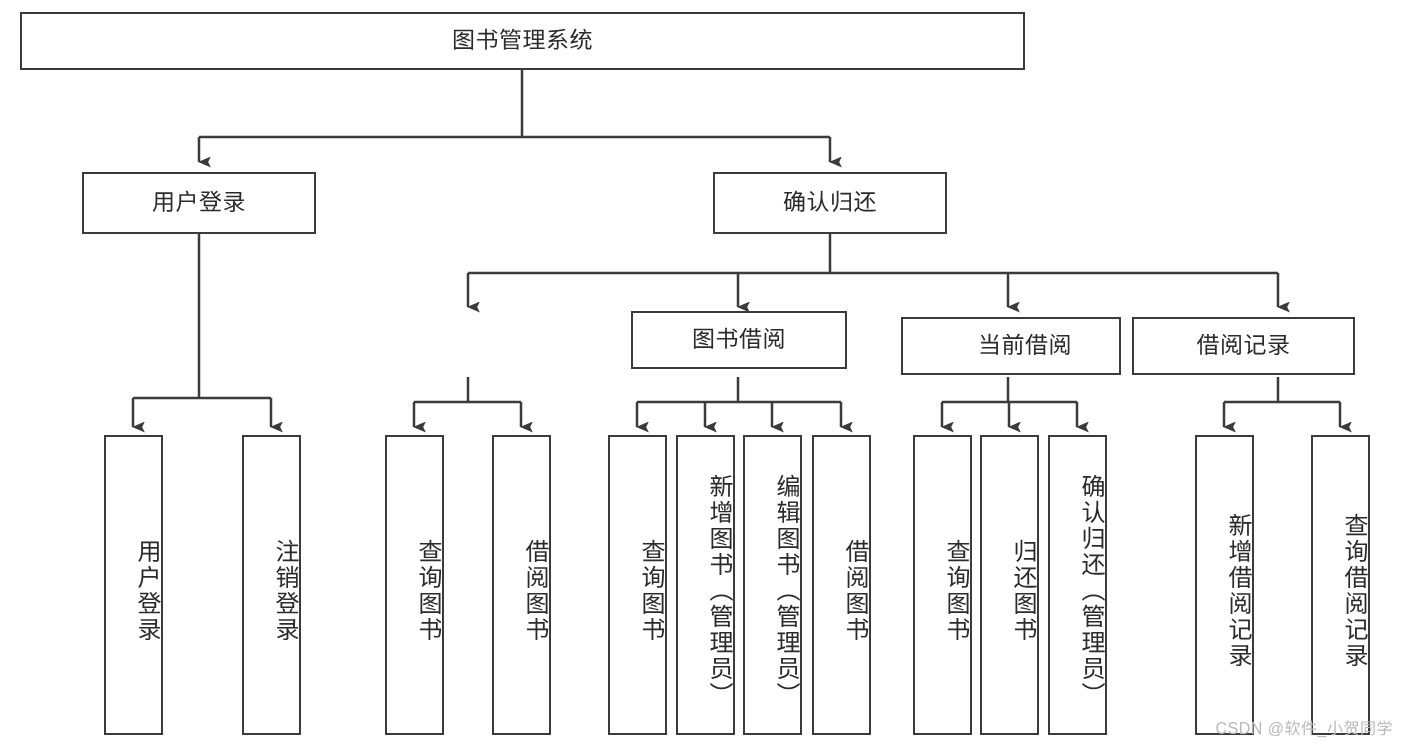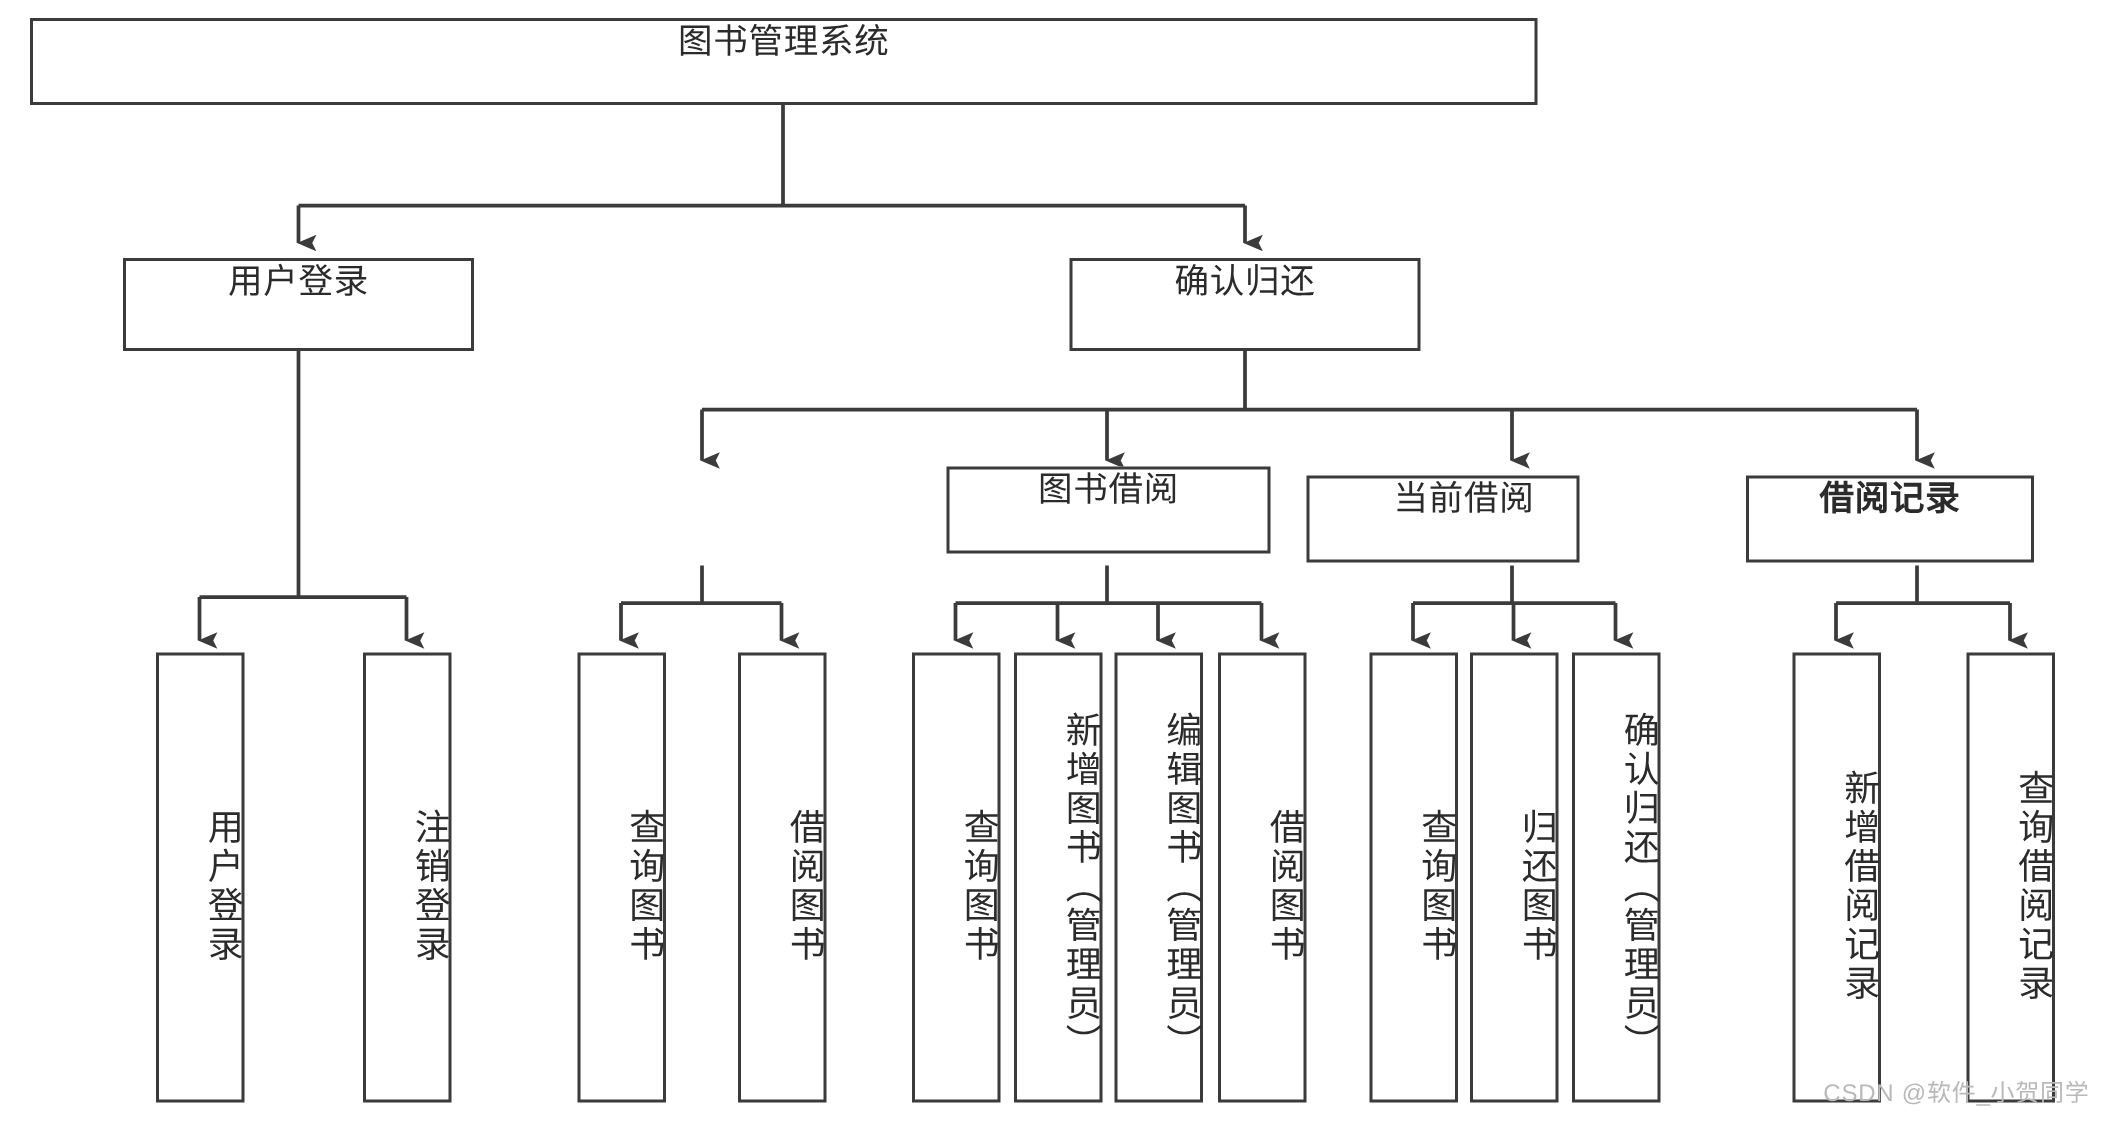--- a/index.html
+++ b/index.html
@@ -25,20 +25,21 @@
     width: 1405px;
     height: 747px;
     pointer-events: none;
   }
   .node {
     position: absolute;
     box-sizing: border-box;
     border: 2px solid #3b3b3b;
     background: #ffffff;
     display: flex;
+    align-items: center;
     justify-content: center;
     color: #2b2b2b;
     line-height: 1.18;
   }
   .node.horiz {
     font-size: 23px;
     letter-spacing: 0.5px;
   }
   .node.vert {
     writing-mode: vertical-rl;
@@ -136,25 +137,25 @@
 
   <div class="node horiz" style="left:713px; top:172px; width:234px; height:62px;">
     <span>确认归还</span>
   </div>
 
 
   <div class="node horiz" style="left:631px; top:311px; width:216px; height:58px;">
     <span>图书借阅</span>
   </div>
 
-  <div class="node horiz" style="left:871px; top:317px; width:182px; height:58px;padding-left:28px;">
+  <div class="node horiz" style="left:901px; top:317px; width:220px; height:58px;padding-left:28px;">
     <span>当前借阅</span>
   </div>
 
-  <div class="node horiz" style="left:1164px; top:317px; width:192px; height:58px;font-weight:bold;">
+  <div class="node horiz" style="left:1132px; top:317px; width:223px; height:58px;">
     <span>借阅记录</span>
   </div>
 
   <div class="node vert" style="left:104px; top:435px; width:59px; height:300px;">
     <span class="vtext">用户登录</span>
   </div>
 
   <div class="node vert" style="left:242px; top:435px; width:59px; height:300px;">
     <span class="vtext">注销登录</span>
   </div>

